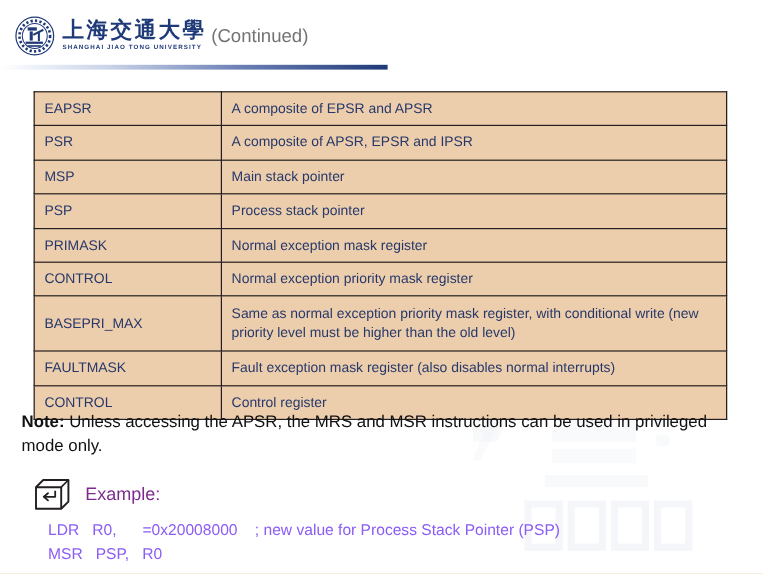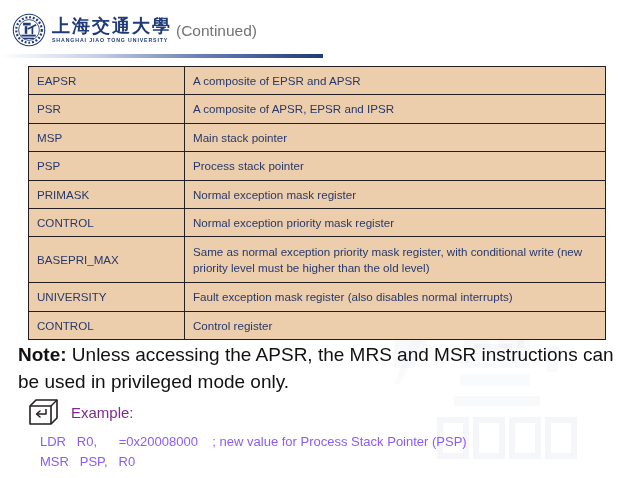--- a/index.html
+++ b/index.html
@@ -93,21 +93,21 @@
     top: 54px;
     width: 323px;
     height: 4px;
     background: linear-gradient(to right, #ffffff 0%, #c9d3e8 28%, #6b7fb5 62%, #1f3a78 100%);
   }
 
   
   .reg-table {
     position: absolute;
     left: 28px;
-    top: 66px;
+    top: 76px;
     width: 578px;
     border-collapse: collapse;
     background: #edceac;
     table-layout: fixed;
     z-index: 2;
   }
   .reg-table td {
     border: 1px solid #231f20;
     background: #edceac;
     color: #26386b;
@@ -119,21 +119,21 @@
   }
   .reg-table td.col-name { width: 140px; }
   .reg-table tr.tall td { padding-top: 7px; padding-bottom: 7px; }
 
   
   .note {
     position: absolute;
     left: 18px;
     top: 342px;
     width: 600px;
-    font-size: 19px;
+    font-size: 14px;
     color: #111111;
     line-height: 1.42;
     z-index: 2;
   }
   .note b { font-weight: bold; }
 
   
   .example-row {
     position: absolute;
     left: 26px;
@@ -258,21 +258,21 @@
     </tr>
     <tr>
       <td class="col-name">CONTROL</td>
       <td>Normal exception priority mask register</td>
     </tr>
     <tr class="tall">
       <td class="col-name">BASEPRI_MAX</td>
       <td>Same as normal exception priority mask register, with conditional write (new priority level must be higher than the old level)</td>
     </tr>
     <tr>
-      <td class="col-name">UNIVERSITY</td>
+      <td class="col-name">FAULTMASK</td>
       <td>Fault exception mask register (also disables normal interrupts)</td>
     </tr>
     <tr>
       <td class="col-name">CONTROL</td>
       <td>Control register</td>
     </tr>
   </tbody>
 </table>
 
 <div class="note"><b>Note:</b><span> Unless accessing the APSR, the MRS and MSR instructions can be used in privileged mode only.</span></div>

